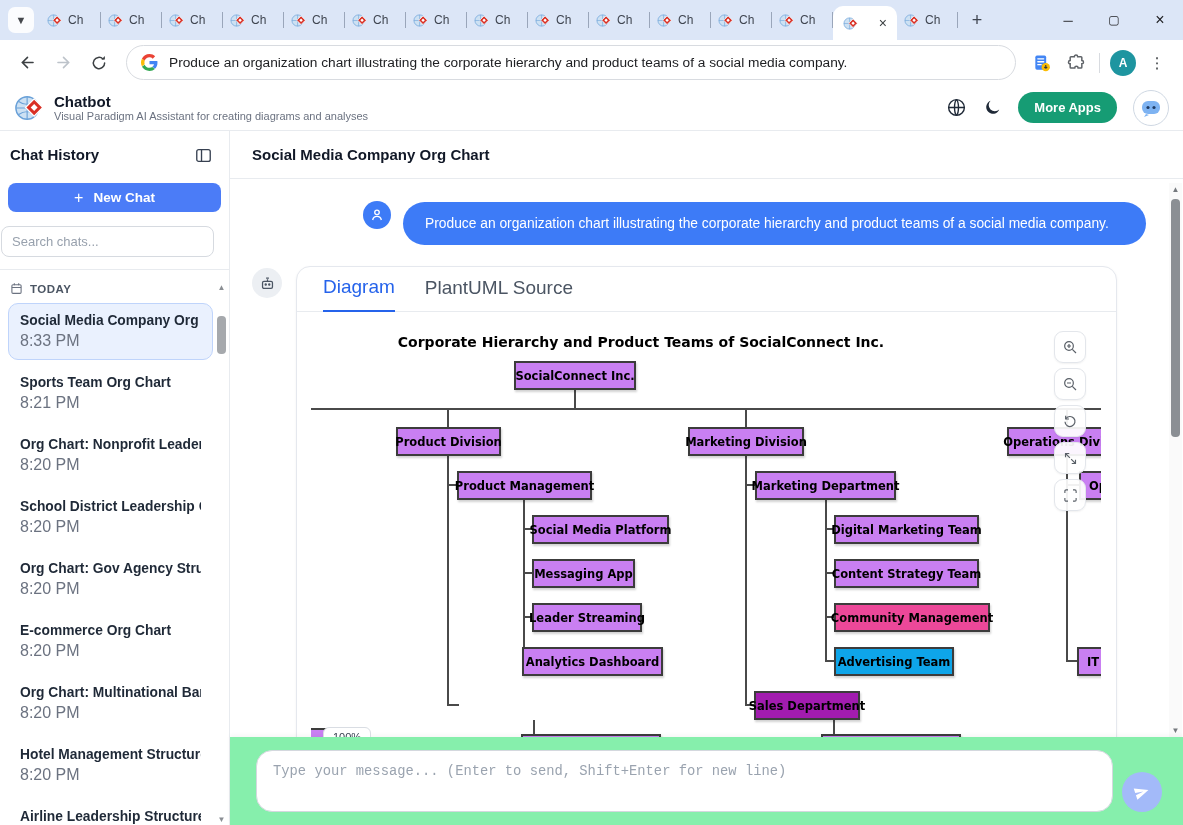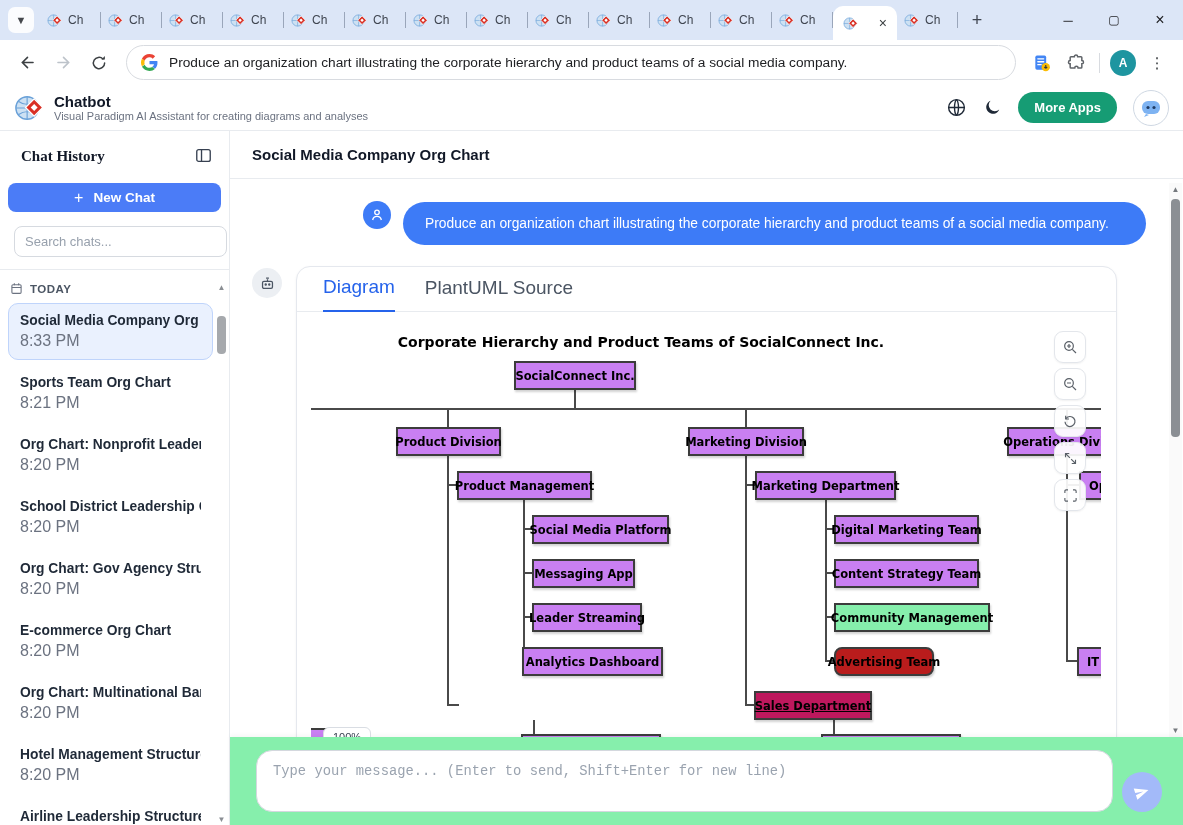--- a/index.html
+++ b/index.html
@@ -40,26 +40,26 @@
   .apptitles .sub { font-size:11px; color:#6b7280; }
   .hdr-right { margin-left:auto; display:flex; align-items:center; gap:16px; }
   .moreapps { height:31px; background:#169c74; color:#fff; font-size:13px; font-weight:bold; border:none;
     border-radius:16px; padding:0 16px; }
   .botapps { width:36px; height:36px; border-radius:50%; border:1px solid #cfd8e3; display:flex;
     align-items:center; justify-content:center; background:#fff; }
 
   
   .content { display:flex; height:694px; background:#fff; }
   .sidebar { width:230px; border-right:1px solid #e8ebef; position:relative; flex:none; }
-  .sb-head { display:flex; align-items:flex-end; justify-content:space-between; padding:15px 16px 10px 21px;font-family:Liberation Serif, serif; }
+  .sb-head { display:flex; align-items:flex-start; justify-content:space-between; padding:15px 16px 10px 10px; }
   .sb-title { font-size:15px; font-weight:bold; color:#111827; }
   .newchat { margin:8px; width:213px; height:29px; background:#4b7cf7; color:#fff; border:none; border-radius:8px;
     font-size:13.5px; font-weight:bold; display:flex; align-items:center; justify-content:center; gap:10px; }
   .newchat .plus { font-size:16px; font-weight:normal; }
-  .searchbox { margin:6px 14px 12px; width:213px; height:31px; border:1px solid #d6dae0; border-radius:8px;
+  .searchbox { margin:6px 1px 12px; width:213px; height:31px; border:1px solid #d6dae0; border-radius:8px;
     padding:0 10px; font-size:13px; color:#111827; outline:none; font-family:inherit; }
   .searchbox::placeholder { color:#98a1ad; }
   .sb-sep { border-top:1px solid #e8ebef; }
   .today-row { display:flex; align-items:center; gap:7px; padding:12px 10px 8px; color:#4b5563;
     font-size:11.5px; font-weight:bold; letter-spacing:.5px; }
   .chat-list { padding:0 16px 0 8px; }
   .chat-item { padding:9px 11px; border-radius:10px; margin-bottom:5px; border:1px solid transparent; }
   .chat-item.active { background:#eaf1fe; border-color:#bfd4fb; }
   .chat-item .t { font-size:13.8px; font-weight:bold; color:#1f2937; white-space:nowrap; overflow:hidden; }
   .chat-item .tm { font-size:16px; color:#6b7280; margin-top:4px; }
@@ -476,23 +476,23 @@
               <div class="org-node" style="left: 377px; top: 106px; width: 116px; background: rgb(201, 127, 242); border-color: rgb(60, 60, 60);">Marketing Division</div>
               <div class="org-node" style="left: 696px; top: 106px; width: 120px; background: rgb(201, 127, 242); border-color: rgb(60, 60, 60);">Operations Division</div>
               <div class="org-node" style="left: 146px; top: 150px; width: 135px; background: rgb(201, 127, 242); border-color: rgb(60, 60, 60);">Product Management</div>
               <div class="org-node" style="left: 221px; top: 194px; width: 137px; background: rgb(201, 127, 242); border-color: rgb(60, 60, 60);">Social Media Platform</div>
               <div class="org-node" style="left: 221px; top: 238px; width: 103px; background: rgb(201, 127, 242); border-color: rgb(60, 60, 60);">Messaging App</div>
               <div class="org-node" style="left: 221px; top: 282px; width: 110px; background: rgb(201, 127, 242); border-color: rgb(60, 60, 60);">Leader Streaming</div>
               <div class="org-node" style="left: 211px; top: 326px; width: 141px; background: rgb(201, 127, 242); border-color: rgb(60, 60, 60);">Analytics Dashboard</div>
               <div class="org-node" style="left: 444px; top: 150px; width: 141px; background: rgb(201, 127, 242); border-color: rgb(60, 60, 60);">Marketing Department</div>
               <div class="org-node" style="left: 523px; top: 194px; width: 145px; background: rgb(201, 127, 242); border-color: rgb(60, 60, 60);">Digital Marketing Team</div>
               <div class="org-node" style="left: 523px; top: 238px; width: 145px; background: rgb(201, 127, 242); border-color: rgb(60, 60, 60);">Content Strategy Team</div>
-              <div class="org-node" style="left: 523px; top: 282px; width: 156px; background: #86efac; border-color: rgb(60, 60, 60);">Community Management</div>
-              <div class="org-node" style="left: 523px; top: 326px; width: 100px; background: #b91c1c; border-color: rgb(60, 60, 60); border-radius: 8px;">Advertising Team</div>
-              <div class="org-node" style="left: 443px; top: 370px; width: 118px; background: #be185d; border-color: rgb(60, 60, 60); text-decoration: underline;">Sales Department</div>
+              <div class="org-node" style="left: 523px; top: 282px; width: 156px; background: #ec4899; border-color: rgb(60, 60, 60);">Community Management</div>
+              <div class="org-node" style="left: 523px; top: 326px; width: 120px; background: #0ea5e9; border-color: rgb(60, 60, 60);">Advertising Team</div>
+              <div class="org-node" style="left: 443px; top: 370px; width: 106px; background: #a21caf; border-color: rgb(60, 60, 60);">Sales Department</div>
               <div class="org-node left" style="left: 768px; top: 150px; width: 100px; background: rgb(201, 127, 242); border-color: rgb(60, 60, 60);">Op</div>
               <div class="org-node left" style="left: 766px; top: 326px; width: 60px; background: rgb(201, 127, 242); border-color: rgb(60, 60, 60);">IT</div>
               <div class="org-node" style="left: -8px; top: 407px; width: 36px; background: rgb(201, 127, 242); border-color: rgb(60, 60, 60);"></div>
               <div class="org-node" style="left: 210px; top: 413px; width: 140px; background: rgb(201, 127, 242); border-color: rgb(60, 60, 60);"></div>
               <div class="org-node" style="left: 510px; top: 413px; width: 140px; background: rgb(201, 127, 242); border-color: rgb(60, 60, 60);"></div>
             </div>
           <div class="zoomctrls">
             <div class="zbtn">
               <svg width="16" height="16" viewBox="0 0 24 24" fill="none" stroke="#5a6068" stroke-width="1.8">
                   <circle cx="10.5" cy="10.5" r="6.5"></circle>

